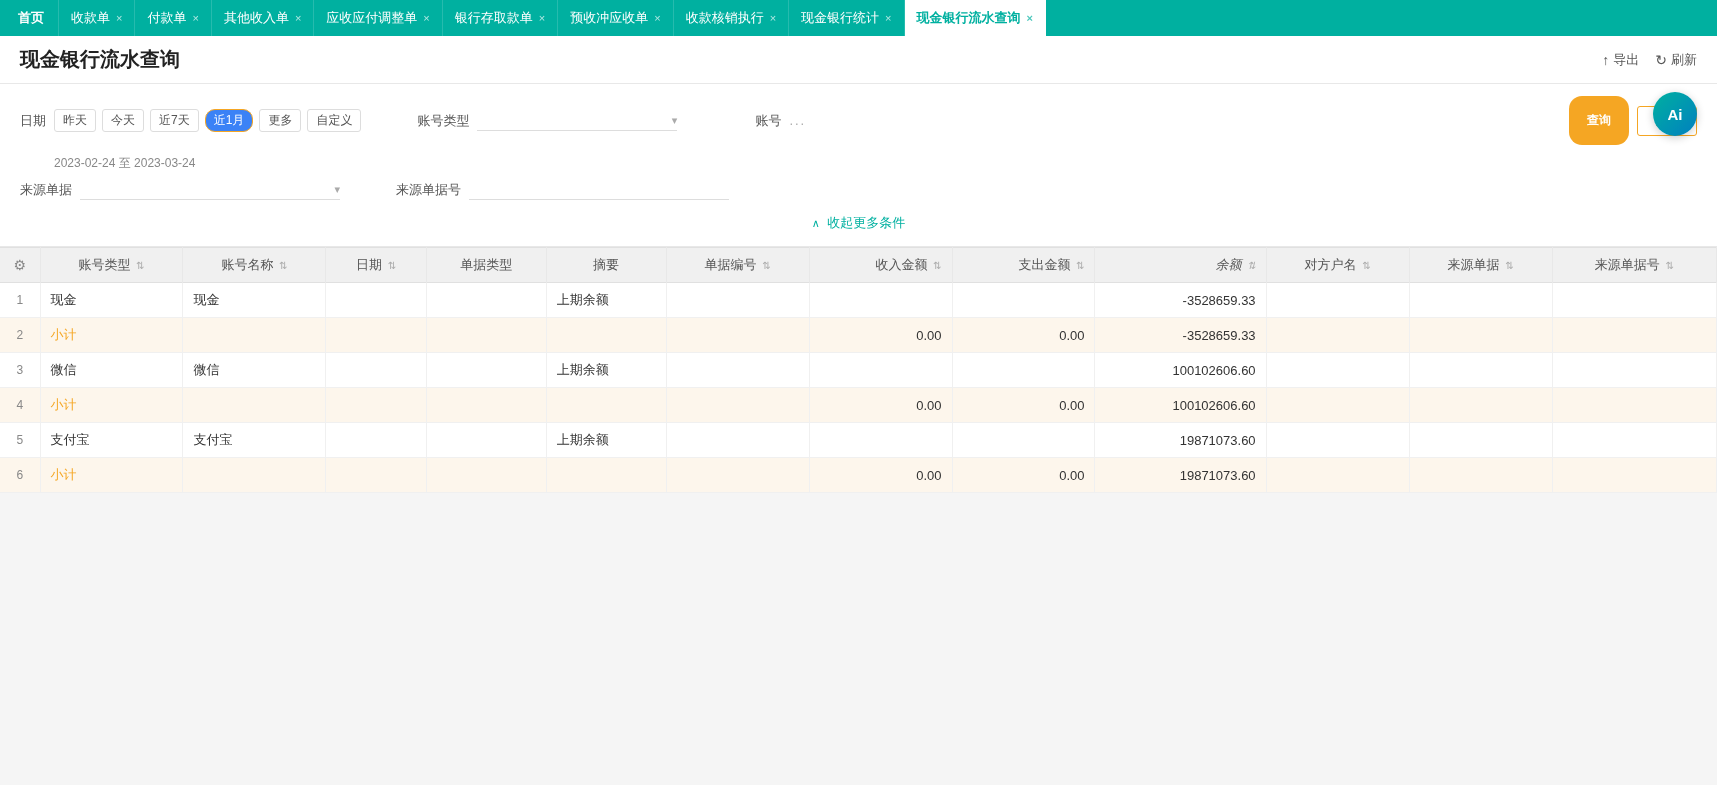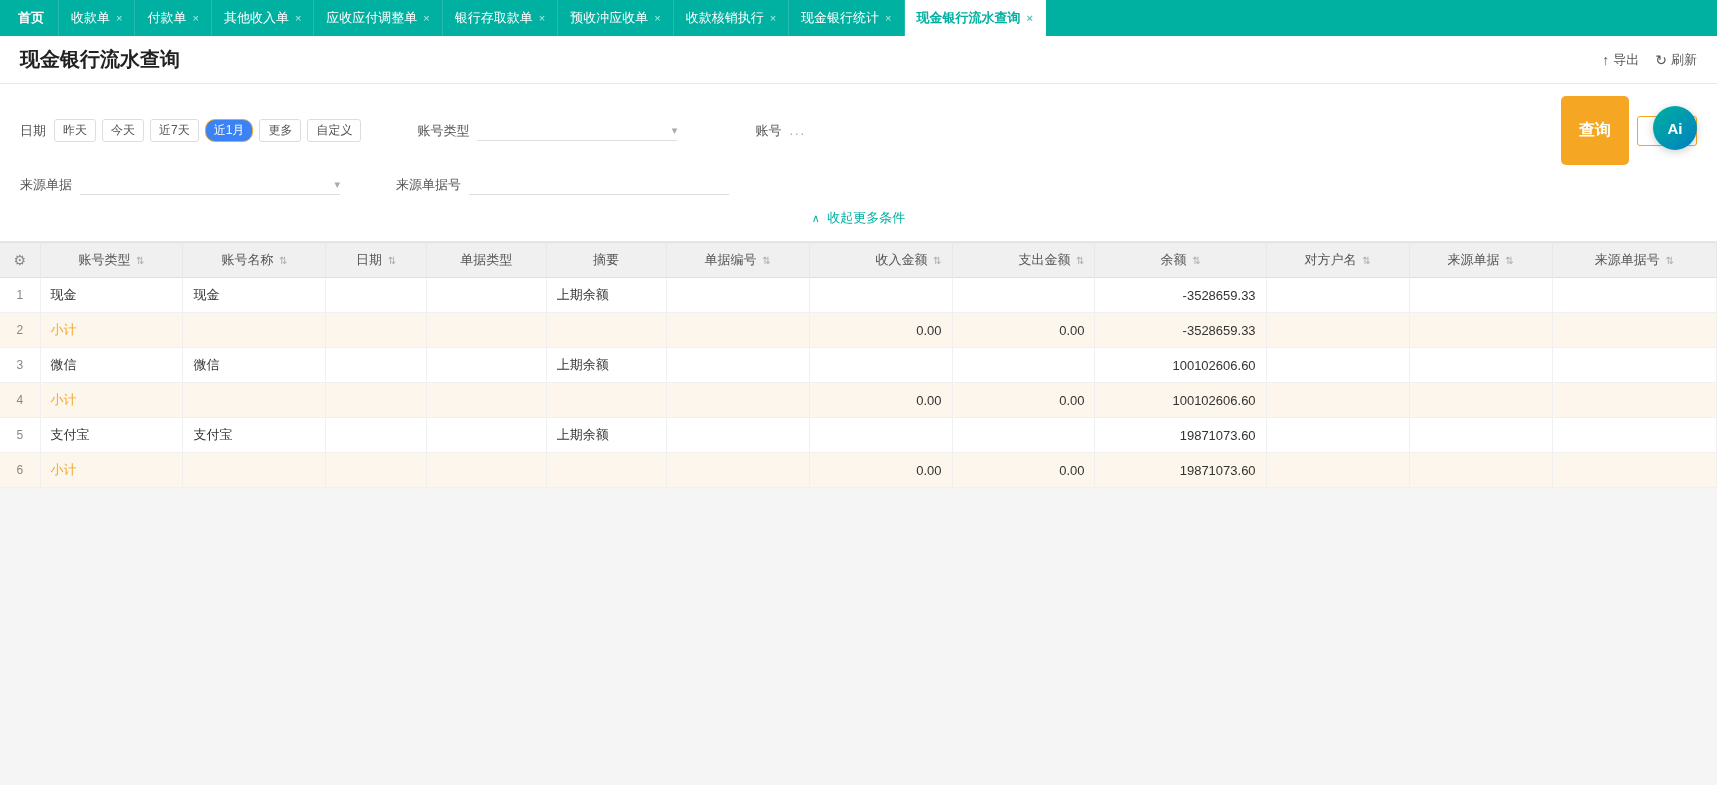--- a/index.html
+++ b/index.html
@@ -134,24 +134,24 @@
     }
     .filter-group {
       display: flex;
       align-items: center;
       gap: 8px;
     }
     .btn-query {
       background: #f5a623;
       color: #fff;
       border: none;
-      border-radius: 5px;
-      padding: 24px 18px;
-      cursor: pointer;
-      font-size: 16px;
+      border-radius: 13px;
+      padding: 16px 18px;
+      cursor: pointer;
+      font-size: 12px;
       font-weight: bold;
     }
     .btn-settings {
       background: #fff;
       color: #f5a623;
       border: 1px solid #f5a623;
       border-radius: 3px;
       padding: 5px 16px;
       cursor: pointer;
       font-size: 13px;
@@ -214,21 +214,21 @@
     tbody td:first-child {
       text-align: center;
       color: #888;
       font-size: 12px;
     }
     .text-orange { color: #f5a623; }
     .gear-icon { font-size: 14px; color: #888; }
     .ai-badge {
       position: fixed;
       right: 20px;
-      top: 106px;
+      top: 92px;
       background: linear-gradient(135deg, #00b0a0 0%, #0080c0 100%);
       color: #fff;
       border-radius: 50%;
       width: 44px;
       height: 44px;
       display: flex;
       align-items: center;
       justify-content: center;
       font-size: 15px;
       font-weight: bold;
@@ -322,20 +322,23 @@
       <span class="filter-label">账号</span>
       <span class="account-dots">...</span>
     </div>
 
     <div class="filter-group" style="margin-left: auto;">
       <button class="btn-query">查询</button>
       <button class="btn-settings">设置</button>
     </div>
   </div>
 
+  <div style="padding-left: 30px; margin-bottom: 8px;">
+    <span class="date-range-text">2023-02-24 至 2023-03-24</span>
+  </div>
 
   <div class="filter-row">
 
     <div class="filter-group">
       <span class="filter-label">来源单据</span>
       <div class="filter-input-wrap" style="min-width:260px;">
         <input type="text" value="" style="">
         <span class="dropdown-arrow">▾</span>
       </div>
     </div>
@@ -384,21 +387,21 @@
           <span class="sort-arrows">⇅</span>
         </th>
         <th style="text-align:right;">
           <span>收入金额</span>
           <span class="sort-arrows">⇅</span>
         </th>
         <th style="text-align:right;">
           <span>支出金额</span>
           <span class="sort-arrows">⇅</span>
         </th>
-        <th style="">
+        <th style="text-align:right;font-style:italic;">
           <span>余额</span>
           <span class="sort-arrows">⇅</span>
         </th>
         <th>
           <span>对方户名</span>
           <span class="sort-arrows">⇅</span>
         </th>
         <th>
           <span>来源单据</span>
           <span class="sort-arrows">⇅</span>

